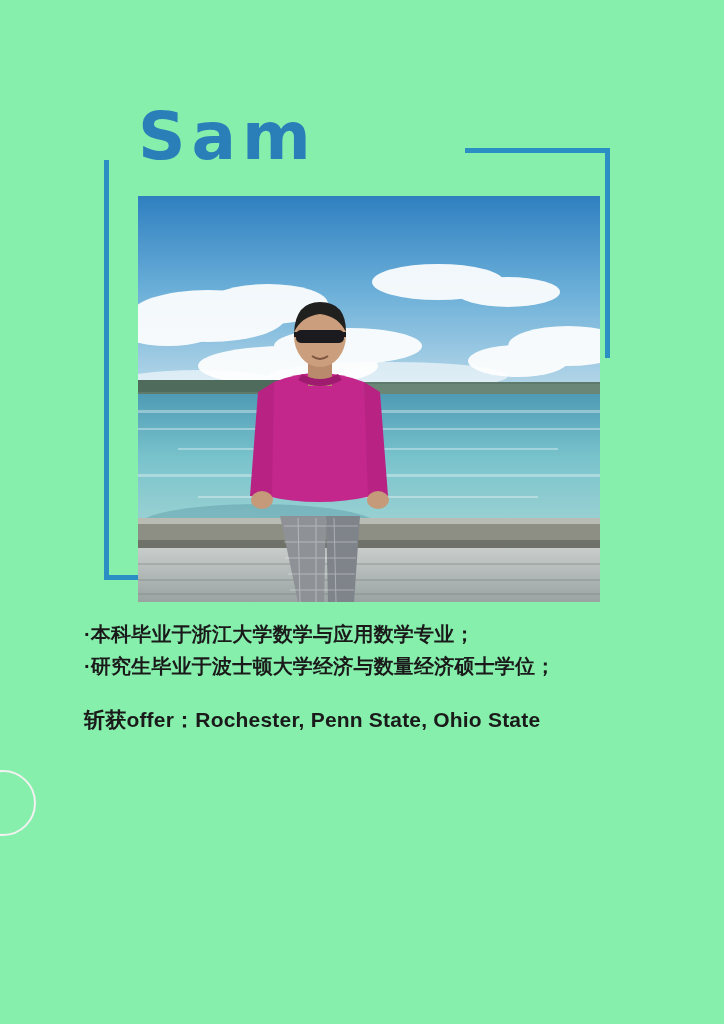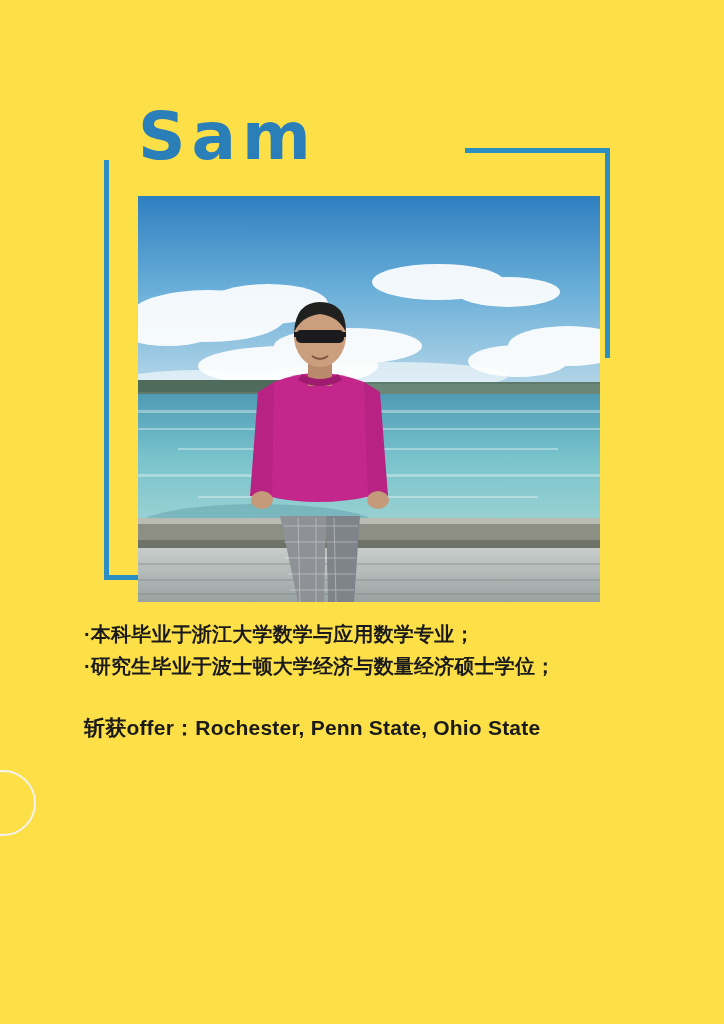--- a/index.html
+++ b/index.html
@@ -13,21 +13,21 @@
     font-family: "Liberation Sans", sans-serif;
     position: relative;
     overflow: hidden;
   }
 
   .poster {
     position: absolute;
     left: 0; top: 0;
     width: 724px;
     height: 1024px;
-    background: #fde047;
+    background: #86efac;
   }
 
   
   .bg-circle {
     position: absolute;
     left: -30px;
     top: 770px;
     width: 62px;
     height: 62px;
     border-radius: 50%;
@@ -98,21 +98,21 @@
     margin-bottom: 4px;
     letter-spacing: 0.3px;
   }
   .bullet {
     font-size: 20px;
     font-weight: bold;
     line-height: 1.62;
     letter-spacing: 0.2px;
   }
   .offer {
-    margin-top: 28px;
+    margin-top: 20px;
     font-size: 21px;
     font-weight: bold;
     line-height: 1.62;
     letter-spacing: 0.2px;
   }
 </style>
 </head>
 <body>
 
 <div class="poster">

